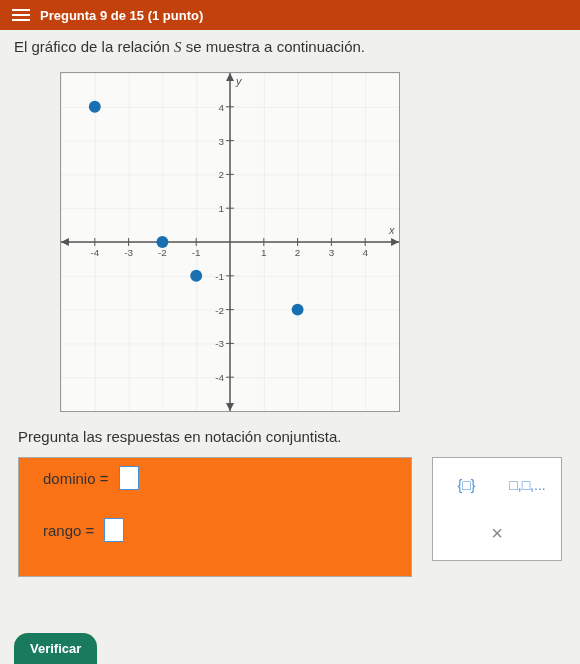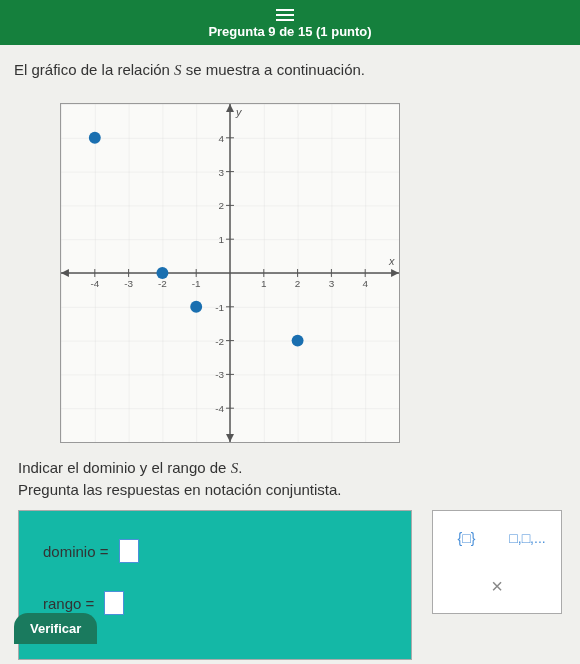--- a/index.html
+++ b/index.html
@@ -1,33 +1,33 @@
 <!DOCTYPE html>
 <html><head>
 <meta charset="utf-8">
 <style>
 * { box-sizing: border-box; margin: 0; padding: 0; }
 body { font-family: Arial, sans-serif; background: #f0f0ed; width: 580px; height: 664px; overflow: hidden; }
-.header-bar { background: #15803d; color: #fff; padding: 6px 12px; font-size: 13px; font-weight: bold; display: flex; align-items: center; flex-direction: column; }
+.header-bar { background: #c2410c; color: #fff; padding: 6px 12px; font-size: 13px; font-weight: bold; display: flex; align-items: center; }
 .hamburger { display: inline-block; margin-right: 10px; }
 .hamburger span { display: block; width: 18px; height: 2px; background: #fff; margin: 3px 0; }
-.prompt { padding: 16px 14px; font-size: 15px; color: #333; }
+.prompt { padding: 8px 14px; font-size: 15px; color: #333; }
 .prompt .var { font-style: italic; font-family: 'Times New Roman', serif; }
 .graph-container { margin: 8px auto 0 60px; width: 340px; height: 340px; border: 1px solid #999; background: #fafaf8; position: relative; }
 .graph-svg { width: 100%; height: 100%; }
 .instructions { padding: 14px 18px 10px 18px; font-size: 15px; color: #333; line-height: 1.4; }
 .answer-area { display: flex; padding: 0 18px; gap: 20px; align-items: flex-start; }
-.answer-box { border: 1px solid #aaa; background: #14b8a6; padding: 28px 24px; flex: 1; min-height: 120px; }
+.answer-box { border: 1px solid #aaa; background: #f97316; padding: 8px 24px; flex: 1; min-height: 120px; }
 .answer-row { display: flex; align-items: center; margin-bottom: 28px; font-size: 15px; color: #333; }
 .answer-row:last-child { margin-bottom: 16px; }
 .input-box { width: 20px; height: 24px; border: 1px solid #4a90d9; background: #fff; margin-left: 6px; display: inline-block; }
 .tool-panel { border: 1px solid #aaa; background: #fff; width: 130px; padding: 12px; display: flex; flex-wrap: wrap; gap: 18px; justify-content: space-around; }
 .tool-btn { width: 40px; height: 30px; display: flex; align-items: center; justify-content: center; color: #4a90d9; font-size: 14px; cursor: pointer; }
 .tool-btn.close { color: #888; font-size: 20px; }
-.verify-btn { position: absolute; bottom: 20px; left: 14px; background: #1a7a5e; color: #fff; padding: 8px 16px; border-radius: 14px 14px 0 0; font-size: 13px; font-weight: bold; cursor: pointer; }
+.verify-btn { position: absolute; bottom: 0; left: 14px; background: #1a7a5e; color: #fff; padding: 8px 16px; border-radius: 14px 14px 0 0; font-size: 13px; font-weight: bold; cursor: pointer; }
 </style>
 </head>
 <body>
 
 <div class="header-bar">
   <span class="hamburger">
       <span></span>
       <span></span>
       <span></span>
     </span>
@@ -99,23 +99,20 @@
     <g>
       <circle cx="34" cy="34" r="6" fill="#1a6fb0"></circle>
       <circle cx="102" cy="170" r="6" fill="#1a6fb0"></circle>
       <circle cx="136" cy="204" r="6" fill="#1a6fb0"></circle>
       <circle cx="238" cy="238" r="6" fill="#1a6fb0"></circle>
     </g>
   </svg>
 </div>
 
 <div class="instructions">
-  <div>
-    <span>Indicar el dominio y el rango de </span><span class="var" style="font-style:italic;font-family:'Times New Roman',serif">S</span><span>.</span>
-  </div>
   <div>Pregunta las respuestas en notación conjuntista.</div>
 </div>
 
 <div class="answer-area">
   <div class="answer-box">
     <div class="answer-row">
       <span>dominio</span>
       &nbsp;<span>=</span>&nbsp;
       <span class="input-box"></span>
     </div>

